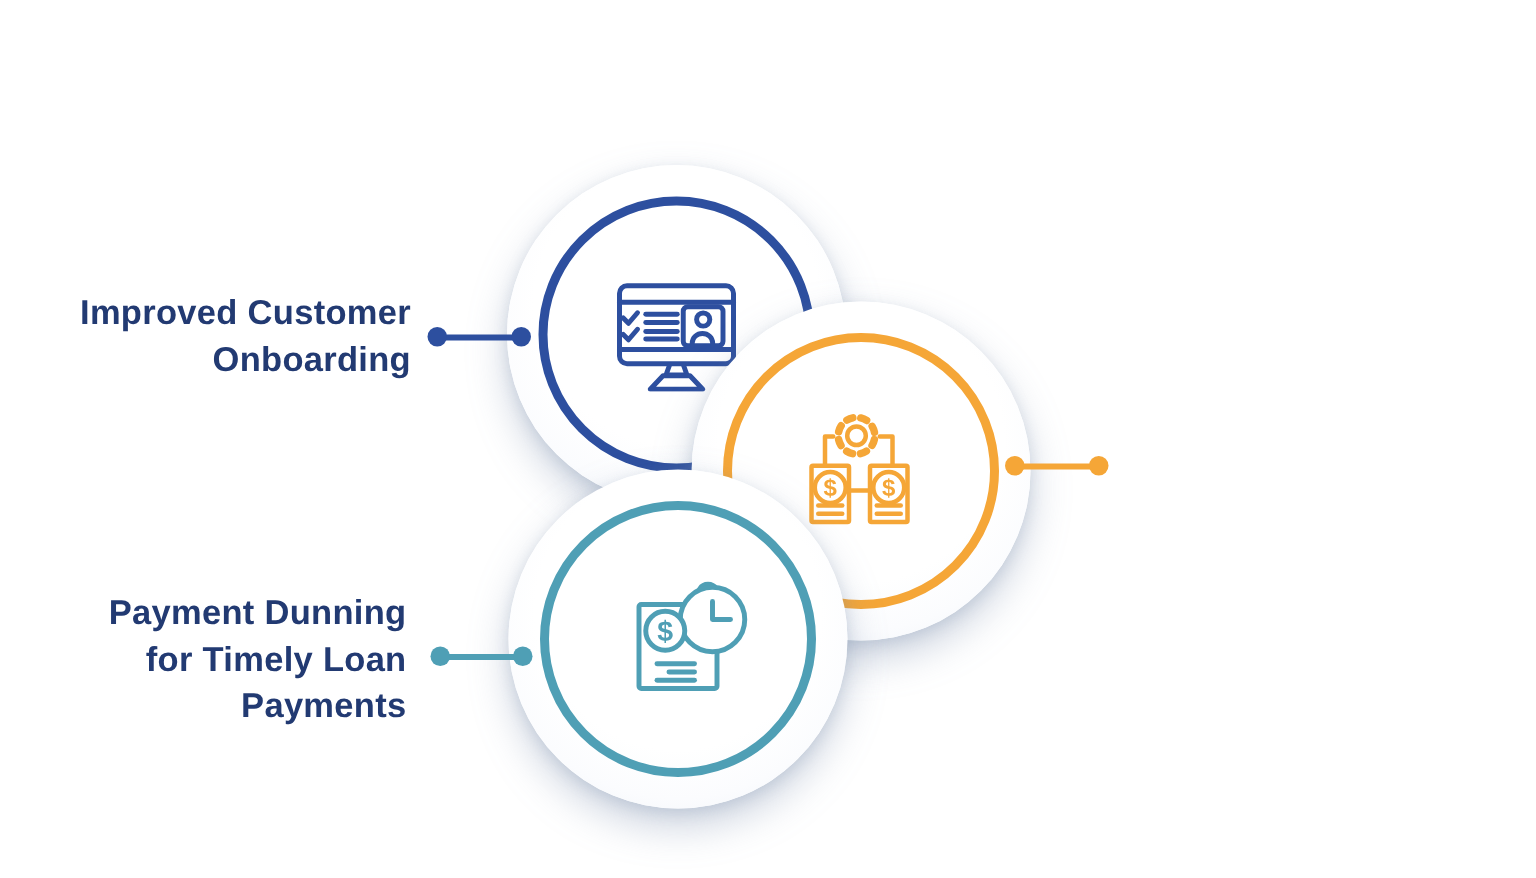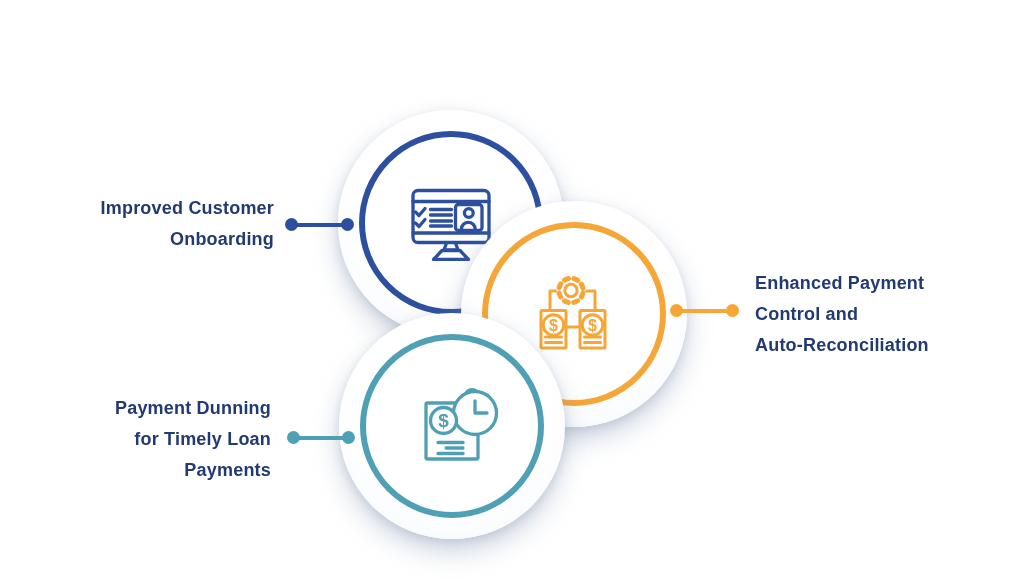--- a/index.html
+++ b/index.html
@@ -35,21 +35,21 @@
   .blue-fill{background:#2d4f9f;} .orange-fill{background:#f5a637;} .teal-fill{background:#4f9fb5;}
   #line-onboarding{left:292px;top:223px;width:56px;}
   #dotA-onboarding{left:285px;top:218px;} #dotB-onboarding{left:341px;top:218px;}
   #line-payment{left:677px;top:309px;width:56px;}
   #dotA-payment{left:670px;top:304px;} #dotB-payment{left:726px;top:304px;}
   #line-dunning{left:294px;top:436px;width:55px;}
   #dotA-dunning{left:287px;top:431px;} #dotB-dunning{left:342px;top:431px;}
   
   .label{
     position:absolute;z-index:12;color:#223a72;font-weight:bold;
-    font-size:18px;line-height:31px;white-space:pre-line;letter-spacing:0.2px;
+    font-size:23px;line-height:31px;white-space:pre-line;letter-spacing:0.2px;
   }
   #label-onboarding{right:750px;top:193px;text-align:right;}
   #label-payment{left:755px;top:268px;text-align:left;}
   #label-dunning{right:753px;top:393px;text-align:right;}
 </style>
 </head>
 <body>
 
 <div id="canvas">
 
@@ -122,20 +122,17 @@
   <div class="link-line orange-fill" id="line-payment"></div>
   <div class="dot orange-fill" id="dotA-payment"></div>
   <div class="dot orange-fill" id="dotB-payment"></div>
 
   <div class="link-line teal-fill" id="line-dunning"></div>
   <div class="dot teal-fill" id="dotA-dunning"></div>
   <div class="dot teal-fill" id="dotB-dunning"></div>
 
   <div class="label" id="label-onboarding">Improved Customer
 Onboarding</div>
-  <div class="label" id="label-payment">Enhanced Payment
-Control and
-Auto-Reconciliation</div>
   <div class="label" id="label-dunning">Payment Dunning
 for Timely Loan
 Payments</div>
 
 </div>
 
 </body></html>

